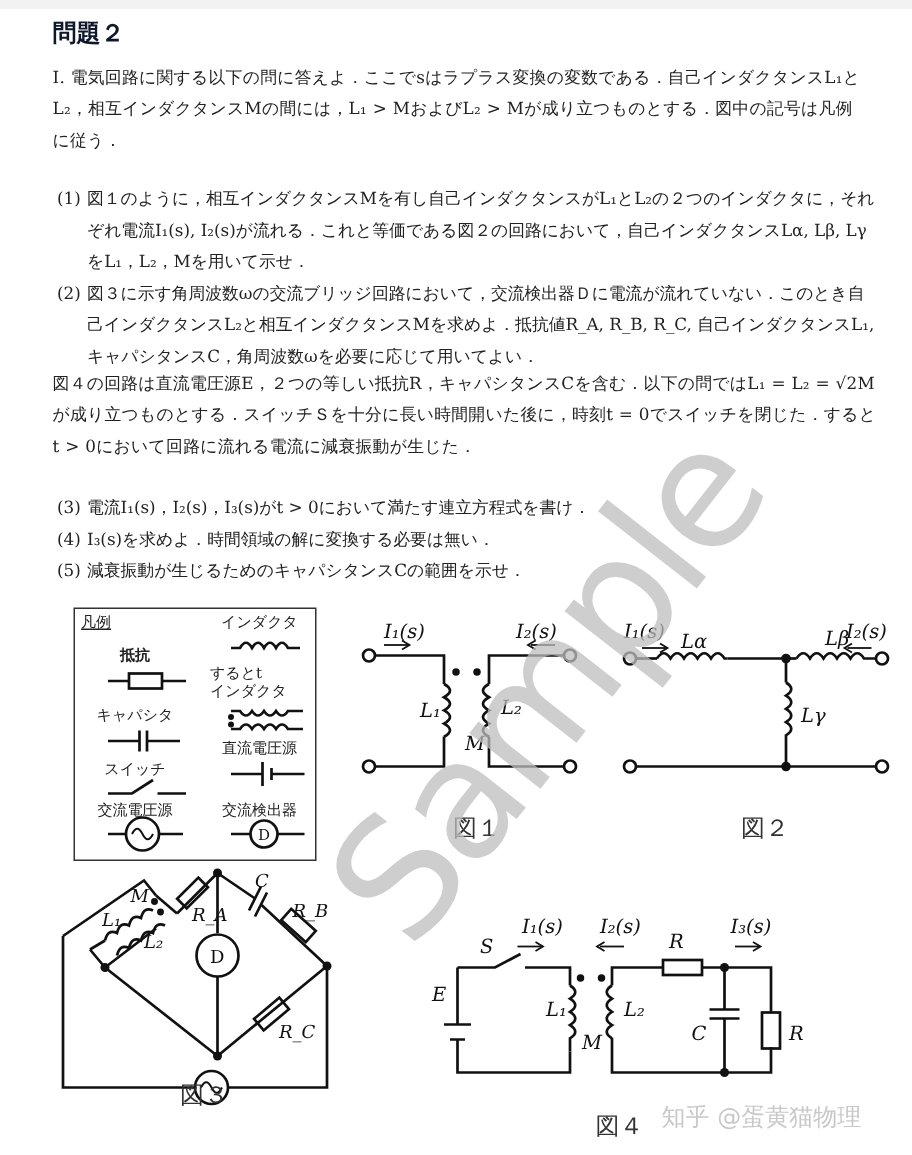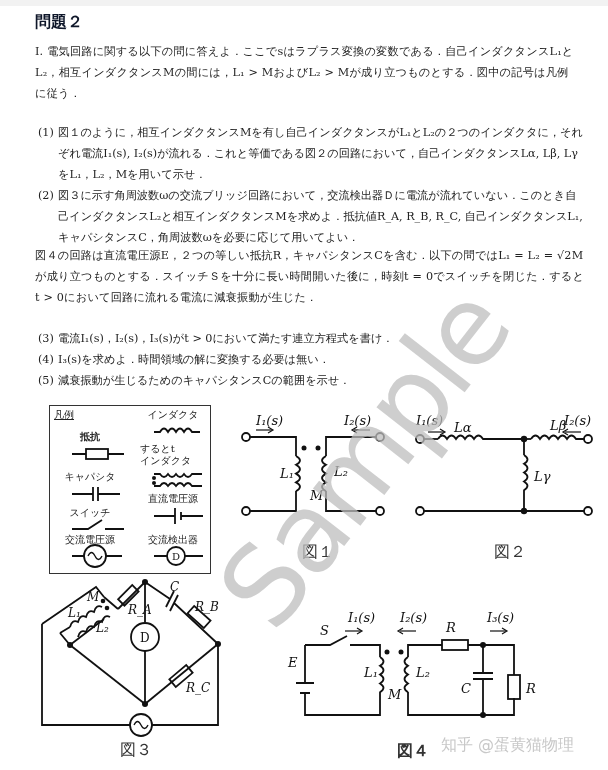--- a/index.html
+++ b/index.html
@@ -206,21 +206,21 @@
     <circle cx="67" cy="31" r="2.3" fill="#111"></circle>
   <text x="100" y="65" font-size="12" font-family="DejaVu Serif, serif" fill="#111">D</text>
   <text class="lbls" x="47" y="24">M</text>
   <text class="lbls" x="28" y="40">L₁</text>
   <text class="lbls" x="56" y="55">L₂</text>
   <text class="lbls" x="88" y="37">R_A</text>
   <text class="lbls" x="130" y="14">C</text>
   <text class="lbls" x="155" y="34">R_B</text>
   <text class="lbls" x="146" y="115">R_C</text>
 </svg>
-<div class="fig-label" style="left:120px;top:740px;">図３</div>
+<div class="fig-label" style="left:120px;top:720px;">図３</div>
 
 <svg width="230" height="110" style="left:290px;top:605px;">
   <g class="stroke">
     <path d="M15 40 V78 M15 88 V110 H90 V96"></path>
     <path d="M6 78 h18 M10 88 h10"></path>
     <path d="M15 40 V40 H40 L57 31 M60 40 H90 V52"></path>
     <path d="M90 52 q7 4.4 0 8.8 q7 4.4 0 8.8 q7 4.4 0 8.8 q7 4.4 0 8.8 V96"></path>
     <path d="M118 52 q-7 4.4 0 8.8 q-7 4.4 0 8.8 q-7 4.4 0 8.8 q-7 4.4 0 8.8"></path>
     <path d="M118 52 V40 H152 M178 40 H224 V70 M224 93 V110 H118 V87"></path>
     <rect x="152" y="35" width="26" height="10"></rect>
@@ -242,16 +242,16 @@
   <text class="lbl" x="58" y="17">I₁(s)</text>
   <text class="lbl" x="110" y="17">I₂(s)</text>
   <text class="lbl" x="197" y="17">I₃(s)</text>
   <text class="lbl" x="156" y="27">R</text>
   <text class="lbl" x="74" y="72">L₁</text>
   <text class="lbl" x="126" y="72">L₂</text>
   <text class="lbl" x="98" y="94">M</text>
   <text class="lbl" x="171" y="88">C</text>
   <text class="lbl" x="236" y="88">R</text>
 </svg>
-<div class="fig-label" style="left:397px;top:741px;font-weight:bold;">図４</div>
+<div class="fig-label" style="left:397px;top:741px;">図４</div>
 
 <div class="watermark">Sample</div>
 <div class="credit">知乎 @蛋黄猫物理</div>
 
 </body></html>

